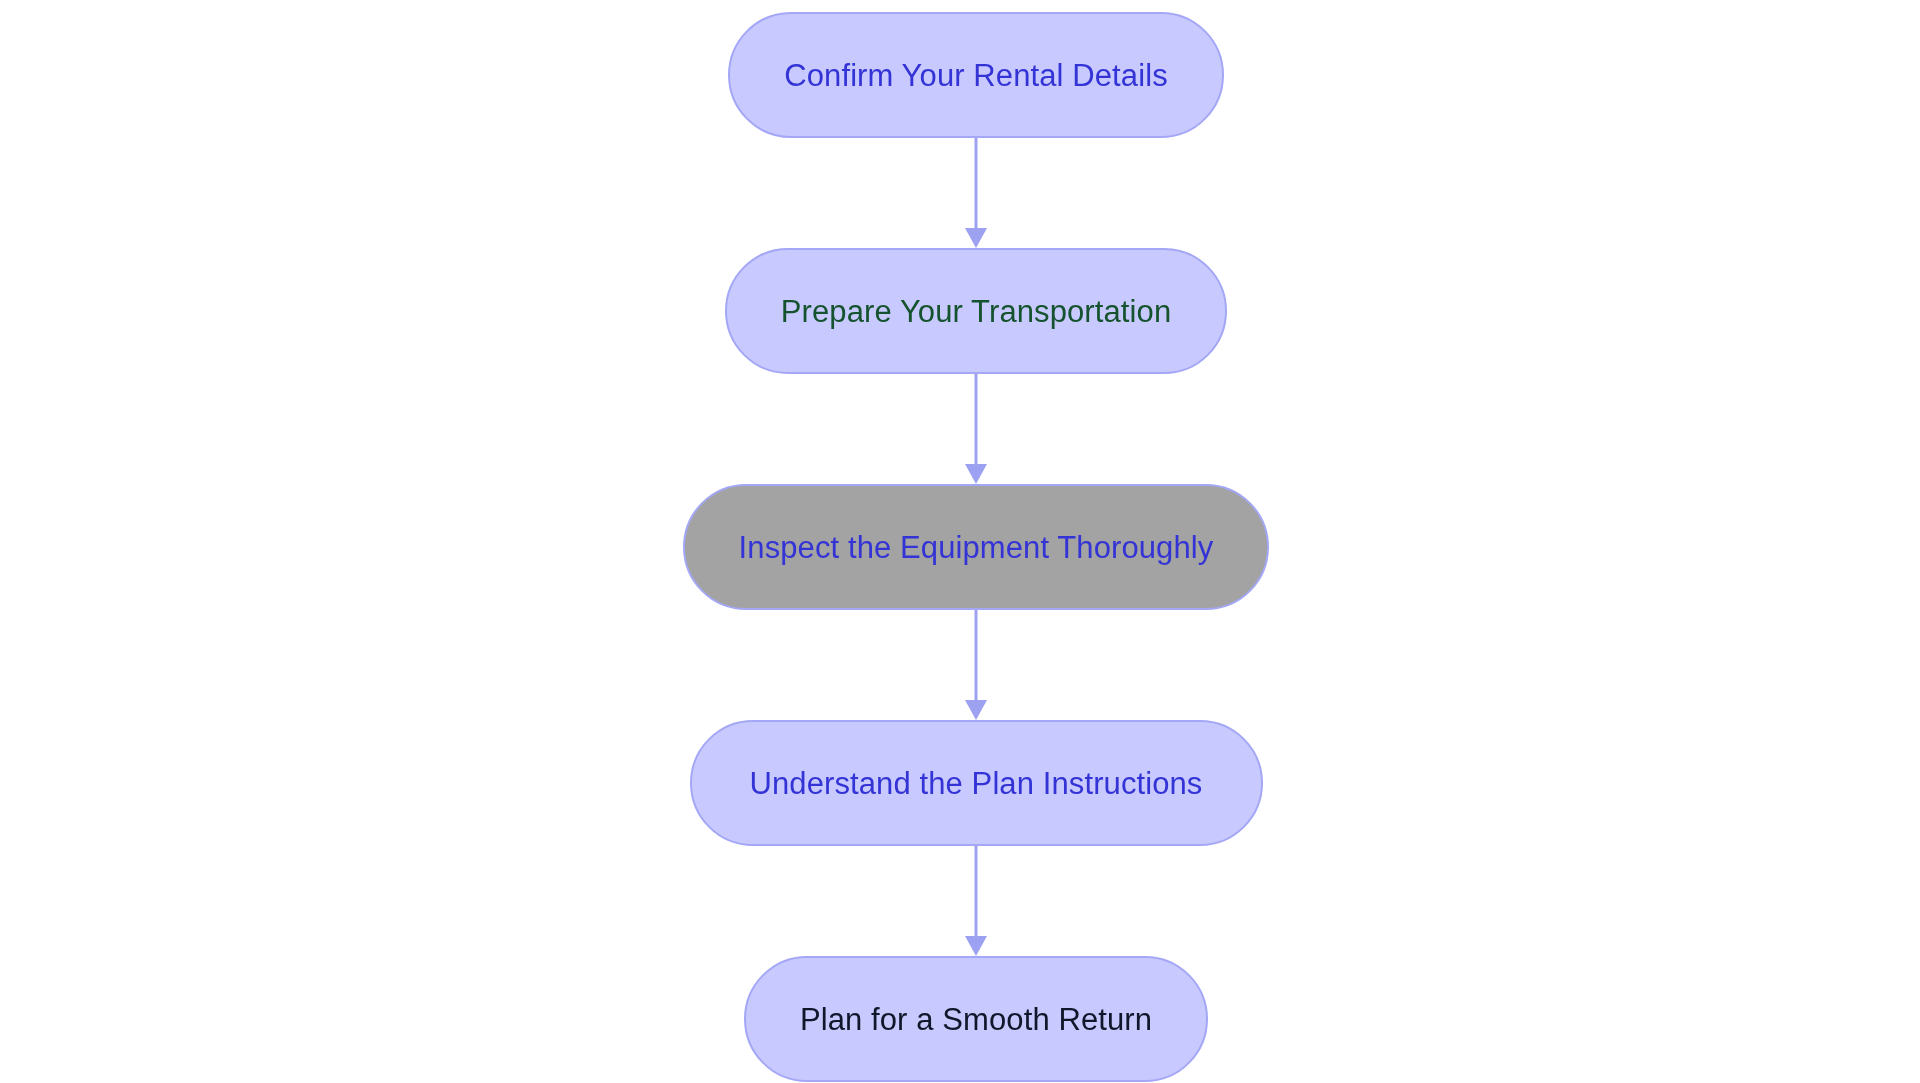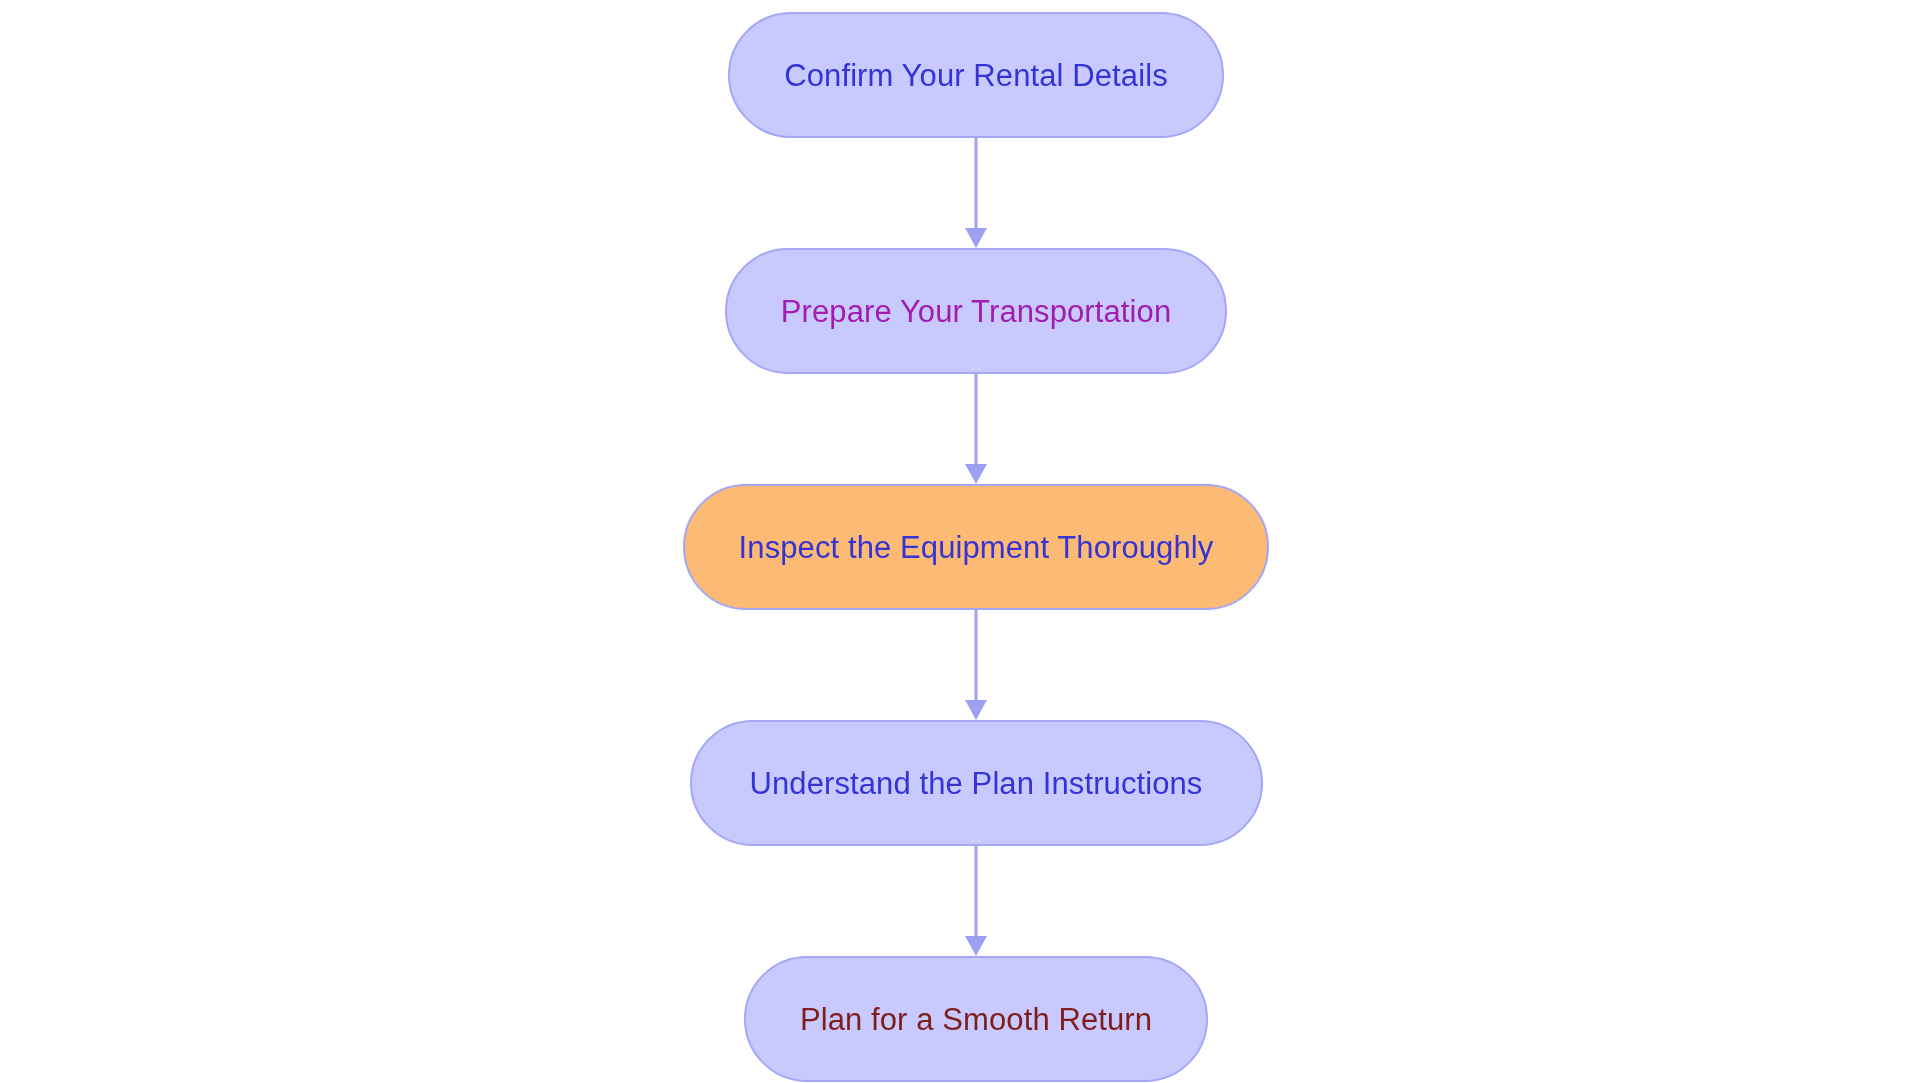--- a/index.html
+++ b/index.html
@@ -104,44 +104,44 @@
     <div class="flow-node n0" style="background: rgb(200, 202, 255); border-color: rgb(163, 167, 245);">
       <span class="flow-node-label" style="color: rgb(51, 51, 214);">Confirm Your Rental Details</span>
     </div>
 
     <div class="flow-connector">
       <div class="stem" style="background: rgb(157, 161, 242);"></div>
       <div class="arrowhead" style="border-top-color: rgb(157, 161, 242);"></div>
     </div>
 
     <div class="flow-node n1" style="background: rgb(200, 202, 255); border-color: rgb(163, 167, 245);">
-      <span class="flow-node-label" style="color: #a21caf;">Prepare Your Transportation</span>
+      <span class="flow-node-label" style="color: #14532d;">Prepare Your Transportation</span>
     </div>
 
     <div class="flow-connector">
       <div class="stem" style="background: rgb(157, 161, 242);"></div>
       <div class="arrowhead" style="border-top-color: rgb(157, 161, 242);"></div>
     </div>
 
-    <div class="flow-node n2" style="background: #fdba74; border-color: rgb(163, 167, 245);">
+    <div class="flow-node n2" style="background: #a3a3a3; border-color: rgb(163, 167, 245);">
       <span class="flow-node-label" style="color: rgb(51, 51, 214);">Inspect the Equipment Thoroughly</span>
     </div>
 
     <div class="flow-connector">
       <div class="stem" style="background: rgb(157, 161, 242);"></div>
       <div class="arrowhead" style="border-top-color: rgb(157, 161, 242);"></div>
     </div>
 
     <div class="flow-node n3" style="background: rgb(200, 202, 255); border-color: rgb(163, 167, 245);">
       <span class="flow-node-label" style="color: rgb(51, 51, 214);">Understand the Plan Instructions</span>
     </div>
 
     <div class="flow-connector">
       <div class="stem" style="background: rgb(157, 161, 242);"></div>
       <div class="arrowhead" style="border-top-color: rgb(157, 161, 242);"></div>
     </div>
 
     <div class="flow-node n4" style="background: rgb(200, 202, 255); border-color: rgb(163, 167, 245);">
-      <span class="flow-node-label" style="color: #7f1d1d;">Plan for a Smooth Return</span>
+      <span class="flow-node-label" style="color: #0f172a;">Plan for a Smooth Return</span>
     </div>
 
   </div>
 </div>
 
 </body></html>

